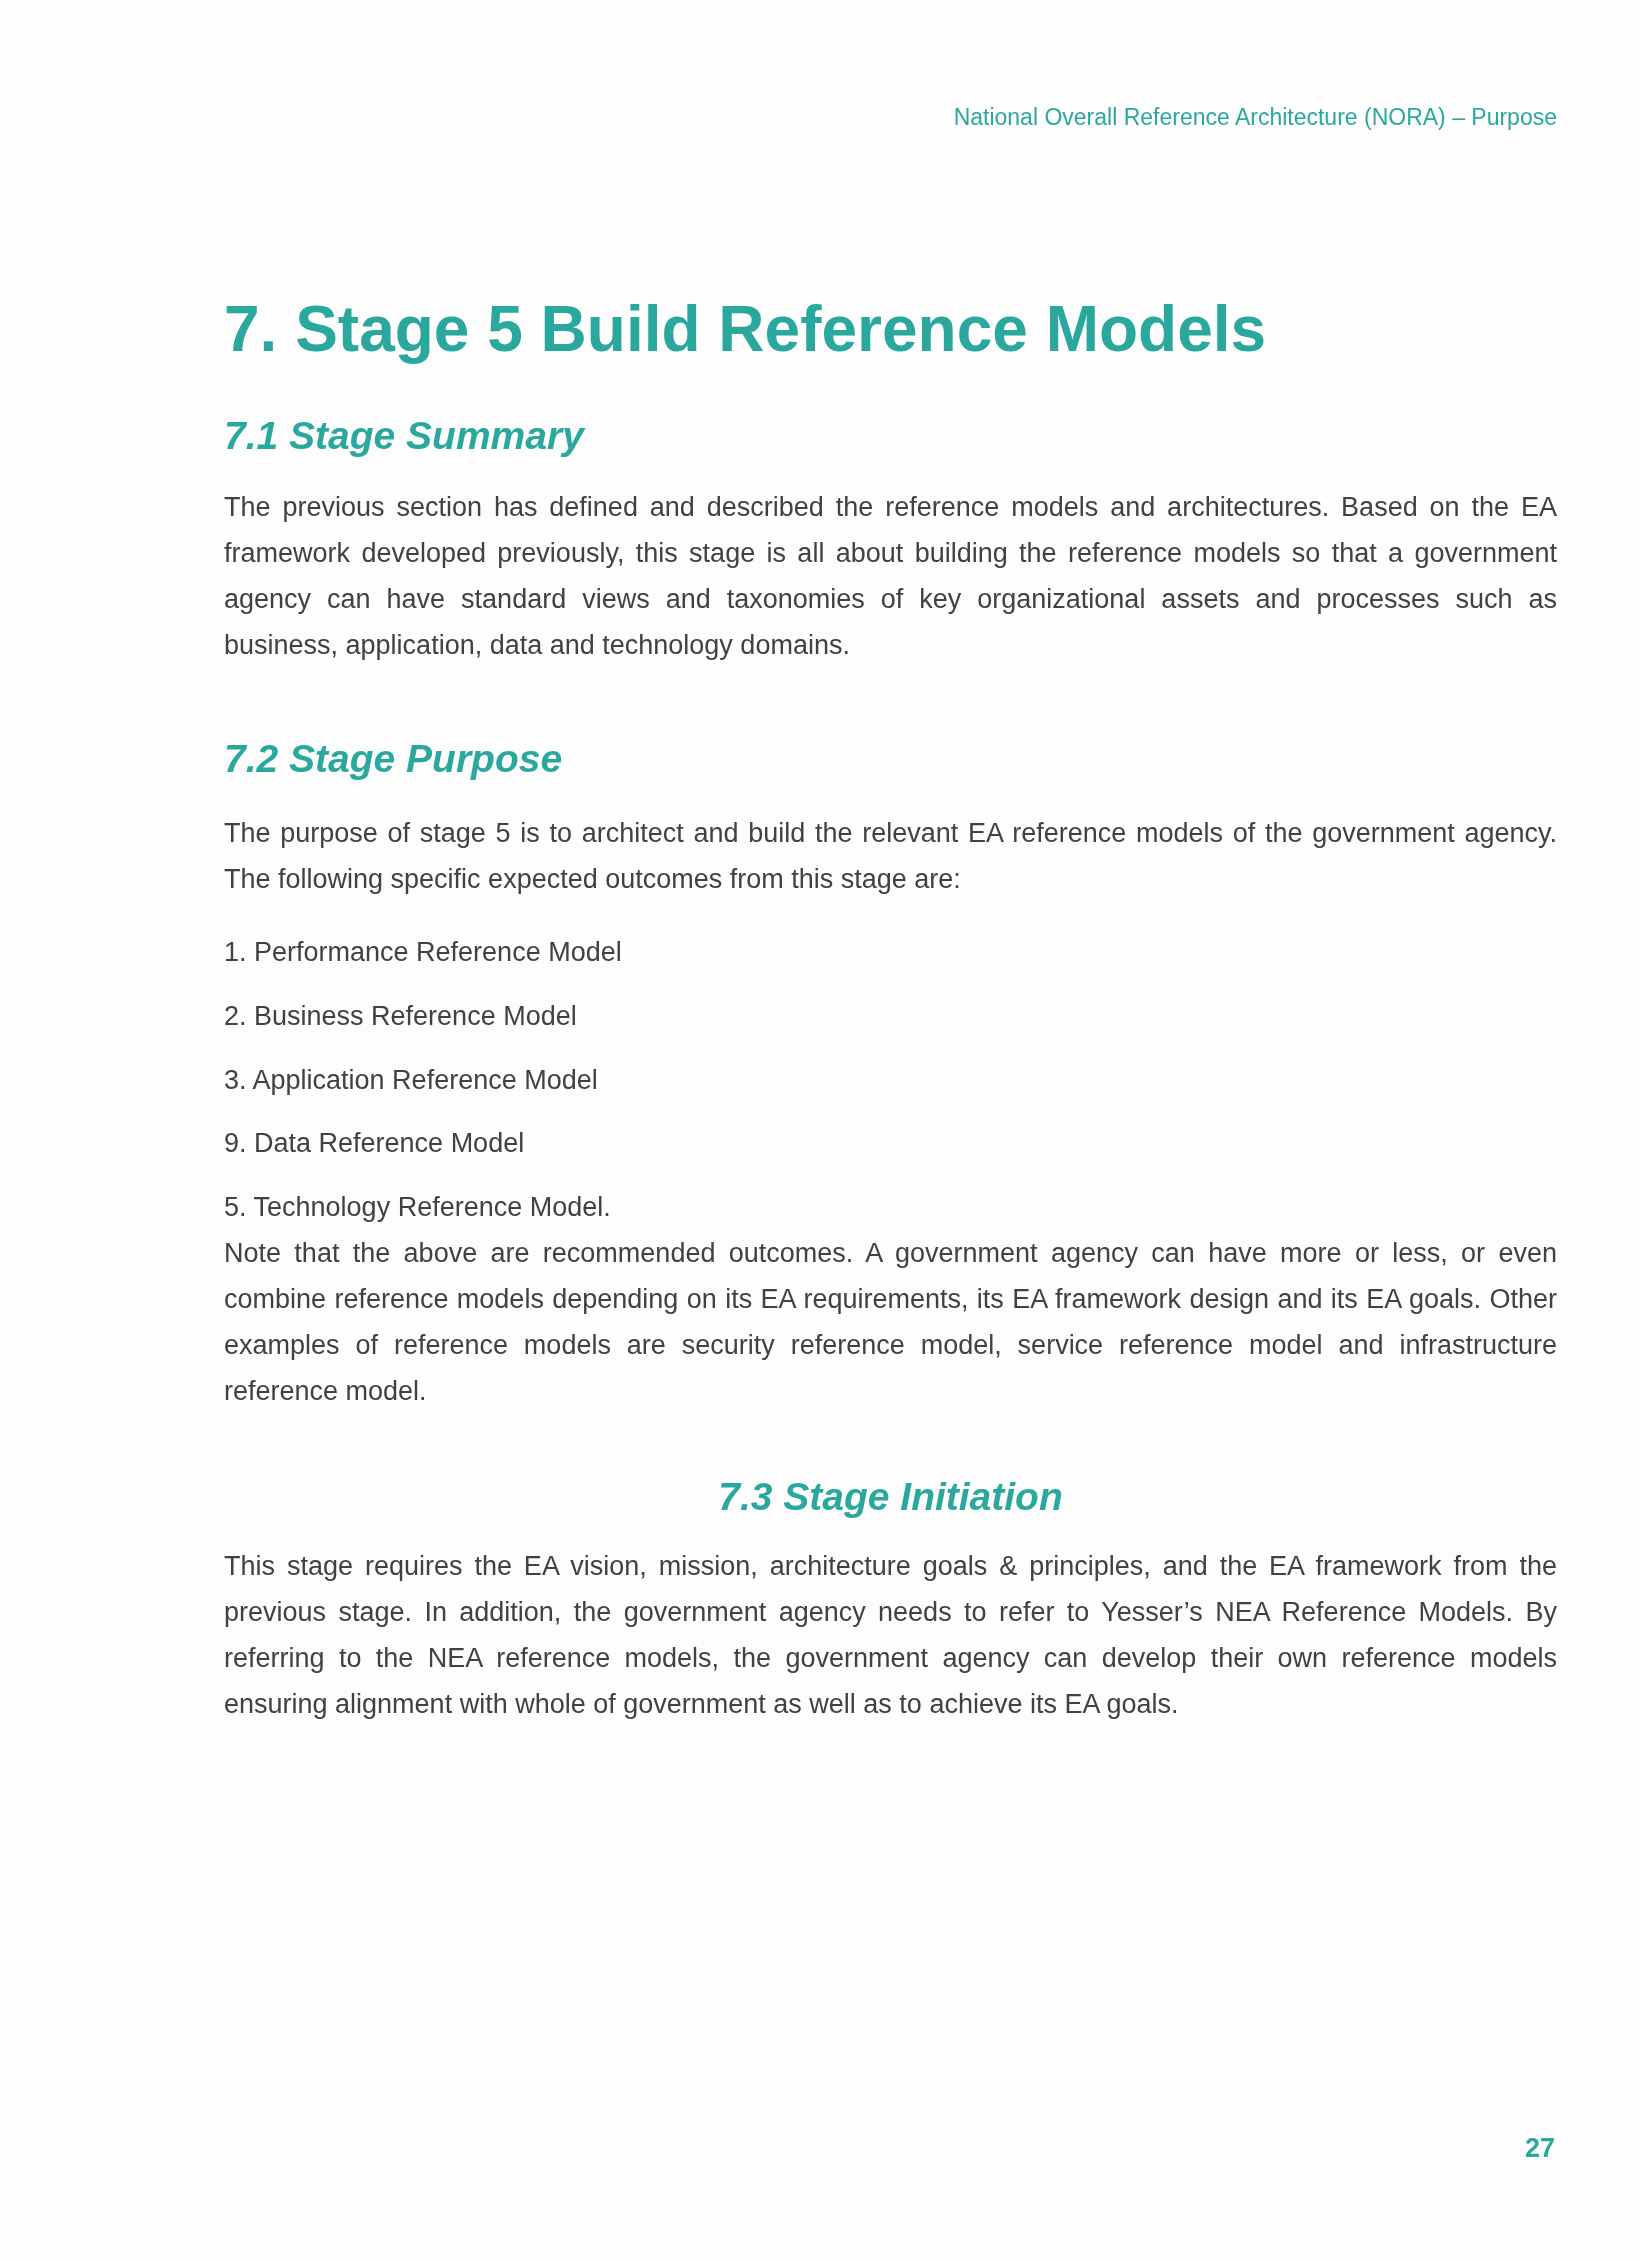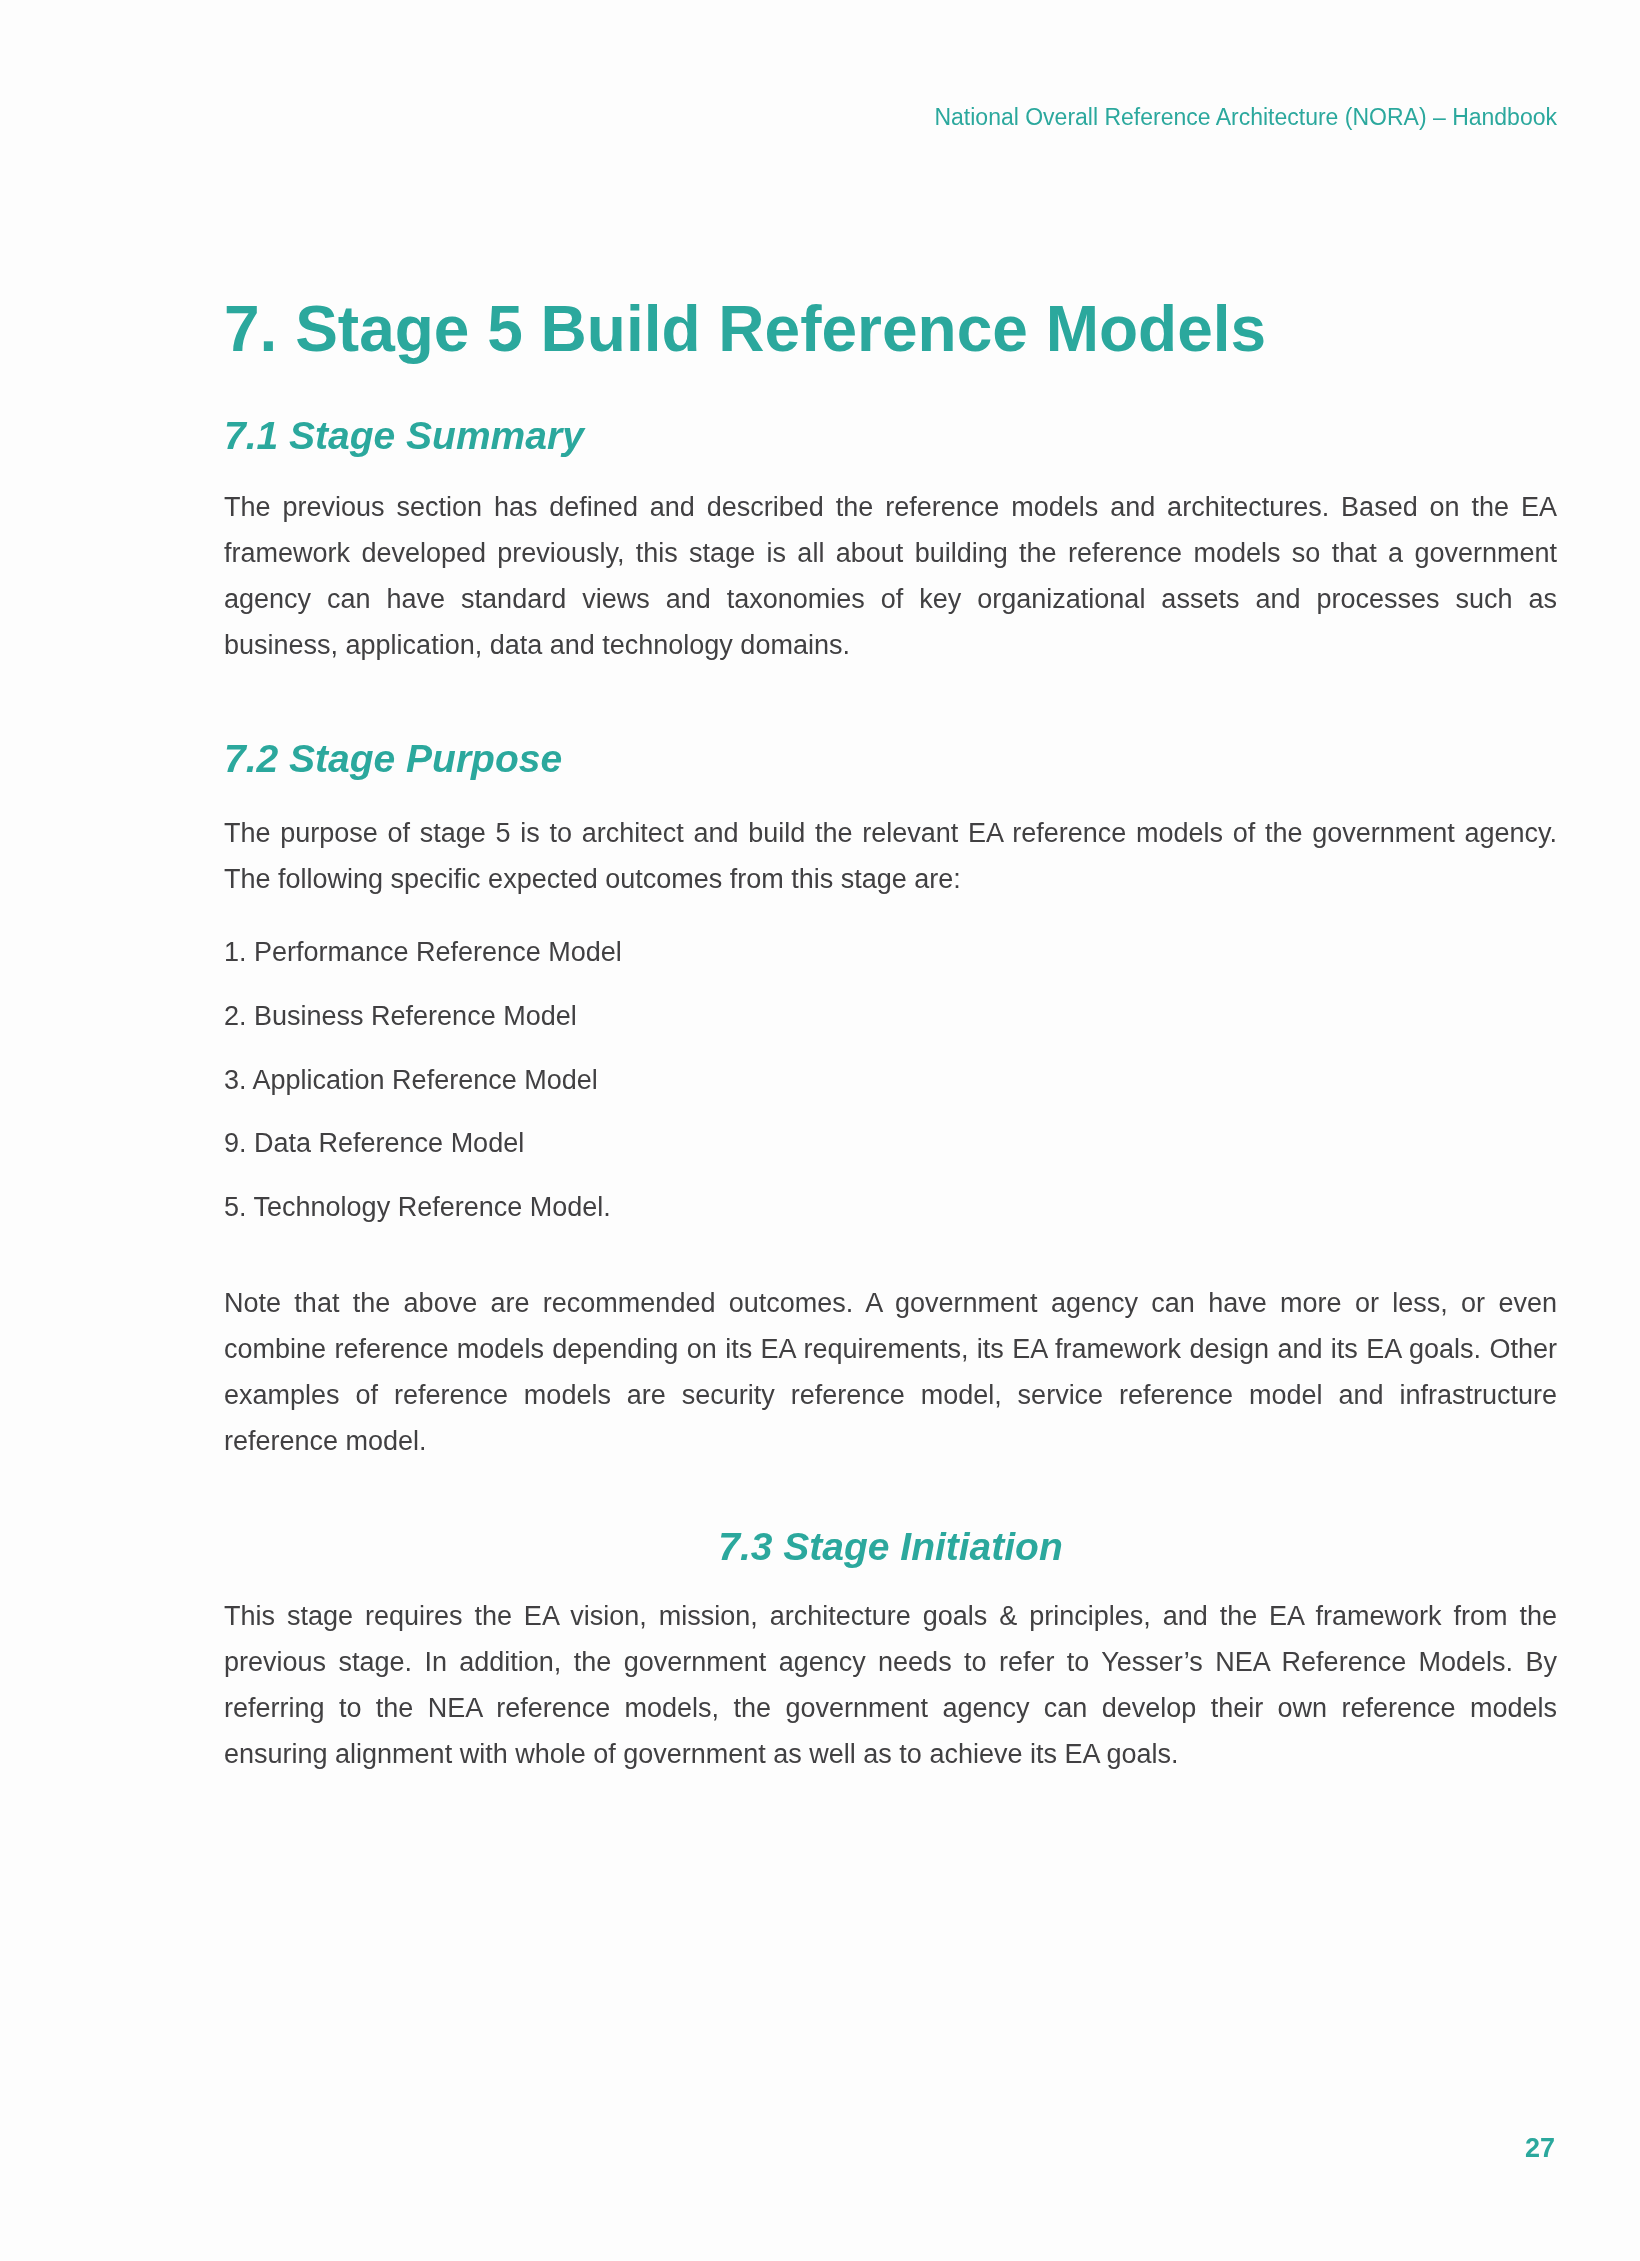--- a/index.html
+++ b/index.html
@@ -47,21 +47,21 @@
   .heading-73 { margin-top: 60px; text-align: center; }
 
   .para {
     font-size: 27px;
     line-height: 46px;
     color: var(--color-body, #414042);
     text-align: justify;
   }
   .para-71 { margin-top: 26.4px; }
   .para-72 { margin-top: 29px; }
-  .para-note { margin-top: 50px; }
+  .para-note { }
   .para-73 { margin-top: 24px; }
 
   .outcome-list { margin-top: 27px; }
 
   .outcome-item {
     font-size: 27px;
     line-height: 46px;
     color: var(--color-body, #414042);
     margin-bottom: 17.6px;
   }
@@ -75,21 +75,21 @@
     line-height: 32px;
     font-weight: 700;
     color: var(--color-accent, #2ba89d);
   }
 </style>
 </head>
 <body>
 
 <div class="page">
 
-  <div class="running-header">National Overall Reference Architecture (NORA) – Handbook</div>
+  <div class="running-header">National Overall Reference Architecture (NORA) – Purpose</div>
 
   <h1 class="doc-title">7. Stage 5 Build Reference Models</h1>
 
   <section>
     <h2 class="section-heading heading-71">7.1 Stage Summary</h2>
     <p class="para para-71">The previous section has defined and described the reference models and architectures. Based on the EA framework developed previously, this stage is all about building the reference models so that a government agency can have standard views and taxonomies of key organizational assets and processes such as business, application, data and technology domains.</p>
   </section>
 
   <section>
     <h2 class="section-heading heading-72">7.2 Stage Purpose</h2>

